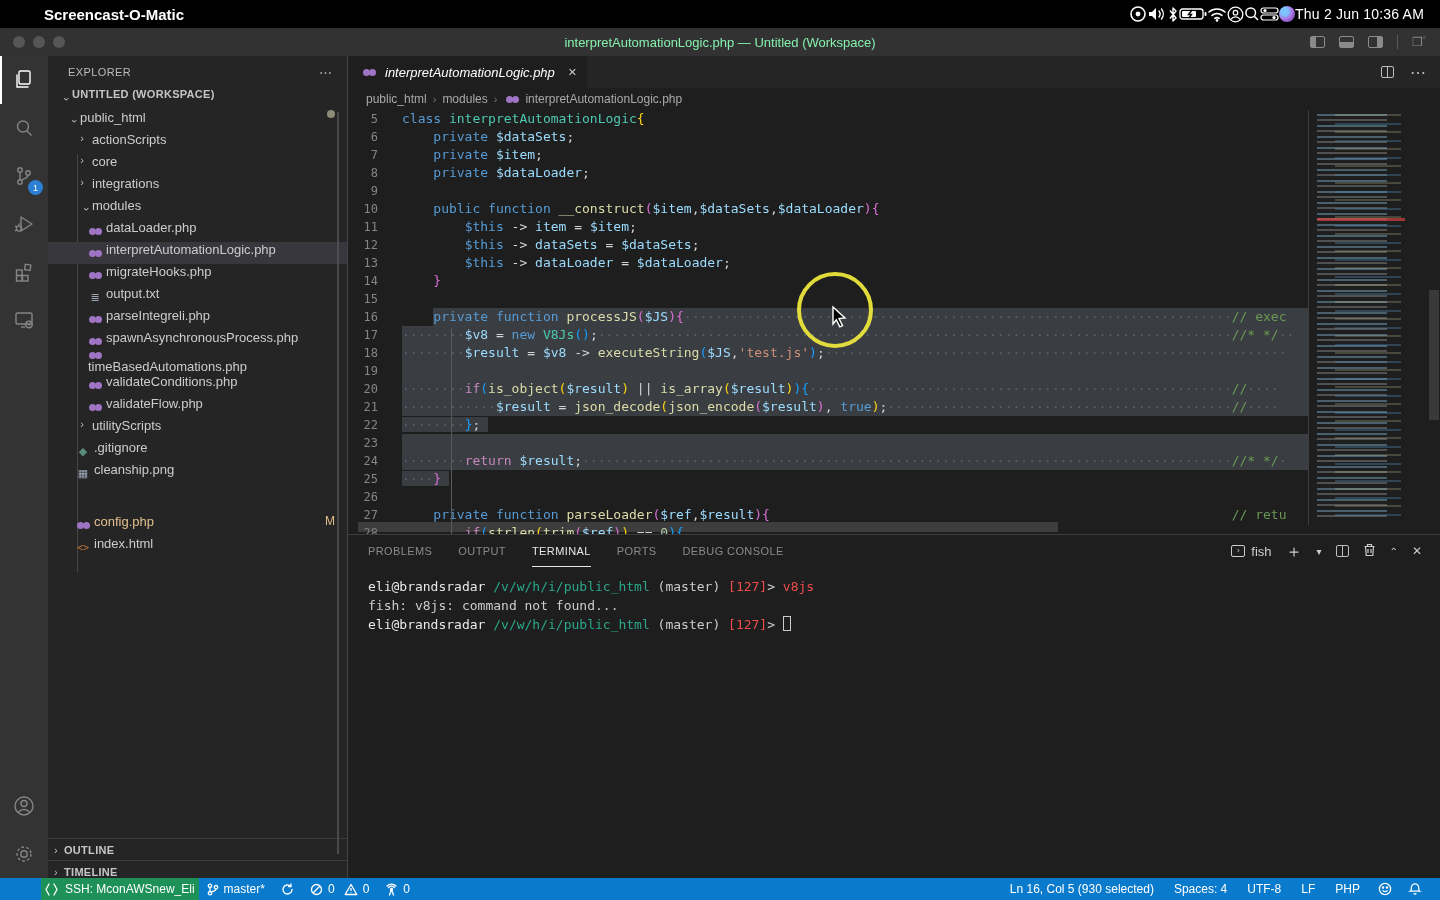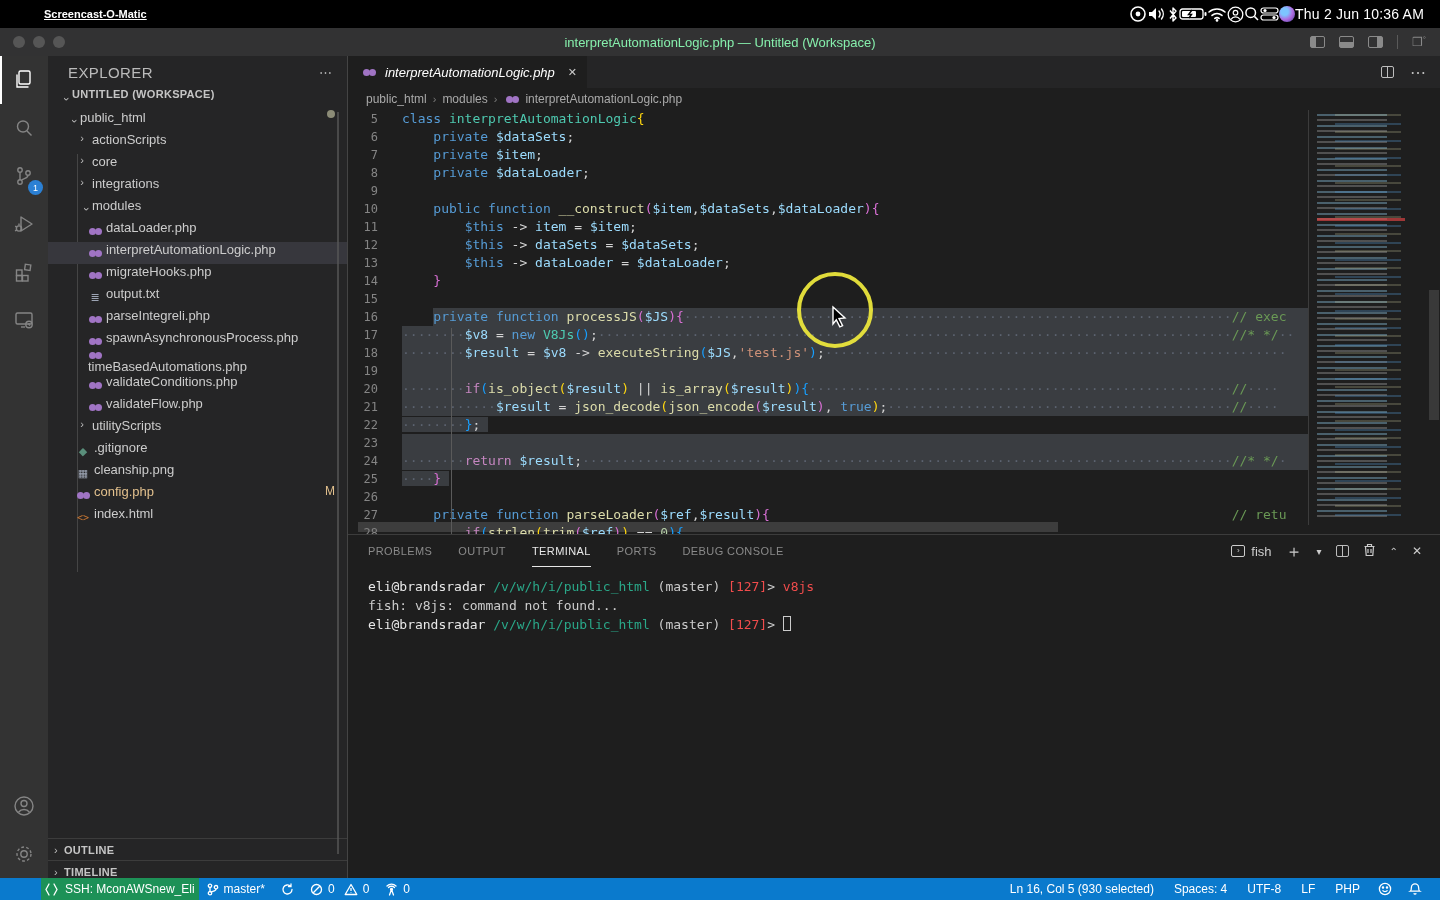--- a/index.html
+++ b/index.html
@@ -3,21 +3,21 @@
 <meta charset="utf-8">
 <style>
   * { margin:0; padding:0; box-sizing:border-box; }
   html,body { width:1440px; height:900px; overflow:hidden; background:#1e1e1e;
     font-family:"Liberation Sans", sans-serif; -webkit-font-smoothing:antialiased; }
 
   
   #menubar { position:absolute; left:0; top:0; width:1440px; height:28px; background:#000;
     display:flex; align-items:center; color:#fff; z-index:50; }
   #menubar .apple { margin-left:22px; font-size:16px; }
-  #menubar .appname { margin-left:22px; font-size:11px; font-weight:700;text-decoration:underline; }
+  #menubar .appname { margin-left:22px; font-size:15px; font-weight:700; }
   #menubar .right { margin-left:auto; display:flex; align-items:center; padding-right:16px;text-align:right; }
   #menubar .mi { display:flex; align-items:center; justify-content:center; height:22px; }
   #menubar .clock { font-size:14px; letter-spacing:.2px; }
   .siri-orb { width:16px; height:16px; border-radius:50%;
     background:radial-gradient(circle at 35% 35%, #7dc4ff 0 25%, #b06ae0 55%, #3a3f8f 100%); }
 
   
   #titlebar { position:absolute; left:0; top:28px; width:1440px; height:28px; background:#323233;
     display:flex; align-items:center; }
   .tl { width:12px; height:12px; border-radius:50%; background:#565656; margin-left:8px; }
@@ -39,21 +39,21 @@
   .act svg { stroke:currentColor; fill:none; stroke-width:1.4; }
   .act .badge { position:absolute; right:5px; bottom:5px; background:#2b80d4; color:#fff; font-size:9px;
     min-width:15px; height:15px; border-radius:8px; display:flex; align-items:center; justify-content:center; }
   .act-bottom { position:absolute; bottom:0; left:0; }
 
   
   #sidebar { position:absolute; left:48px; top:56px; width:300px; height:822px; background:#252526;
     color:#cccccc; border-right:1px solid #444; }
   #sidebar .sash { position:absolute; right:8px; top:56px; width:2px; height:742px; background:#585858; opacity:.7; }
   #explorer-head { height:32px; display:flex; align-items:center; padding:0 14px 0 20px; }
-  #explorer-head .t { font-size:15px; color:#bbbbbb; letter-spacing:.4px; }
+  #explorer-head .t { font-size:11px; color:#bbbbbb; letter-spacing:.4px; }
   #explorer-head .more { margin-left:auto; color:#cccccc; letter-spacing:1px; font-size:13px; }
   #tree { position:relative; font-size:13px; }
   .tree-row { height:22px; display:flex; white-space:nowrap; position:relative; }
   .tree-row.selected { background:#37373d; }
   .tree-row .chev { width:16px; flex:none; color:#bdbdbd; font-size:11px; text-align:center; display:inline-block; }
   .chev.exp { transform:rotate(90deg); }
   .tree-row .lbl { margin-left:2px; }
   .tree-row.rootrow .lbl { font-weight:700; font-size:11px; color:#c5c5c5; letter-spacing:.3px; }
   .fico { width:18px; flex:none; display:flex; align-items:center; justify-content:center; font-size:11px; }
   .ico-php { width:7px; height:7px; border-radius:50%; background:#a074c4; box-shadow:6px 0 0 #a074c4; margin-right:5px; }
@@ -366,21 +366,21 @@
         <span class="lbl">utilityScripts</span>
       </div>
       <div class="tree-row" style="padding-left: 26px;">
         <span class="fico ico-git">◆</span>
         <span class="lbl">.gitignore</span>
       </div>
       <div class="tree-row" style="padding-left: 26px;">
         <span class="fico ico-img">▦</span>
         <span class="lbl">cleanship.png</span>
       </div>
-      <div class="tree-row" style="padding-left: 26px;">
+      <div class="tree-row" style="padding-left: 26px; margin-top: 30px;">
         <span class="fico">
           <span class="ico-php"></span>
         </span>
         <span class="lbl modcolor">config.php</span>
         <span class="rbadge M">M</span>
       </div>
       <div class="tree-row" style="padding-left: 26px;">
         <span class="fico ico-html">&lt;&gt;</span>
         <span class="lbl">index.html</span>
       </div>

